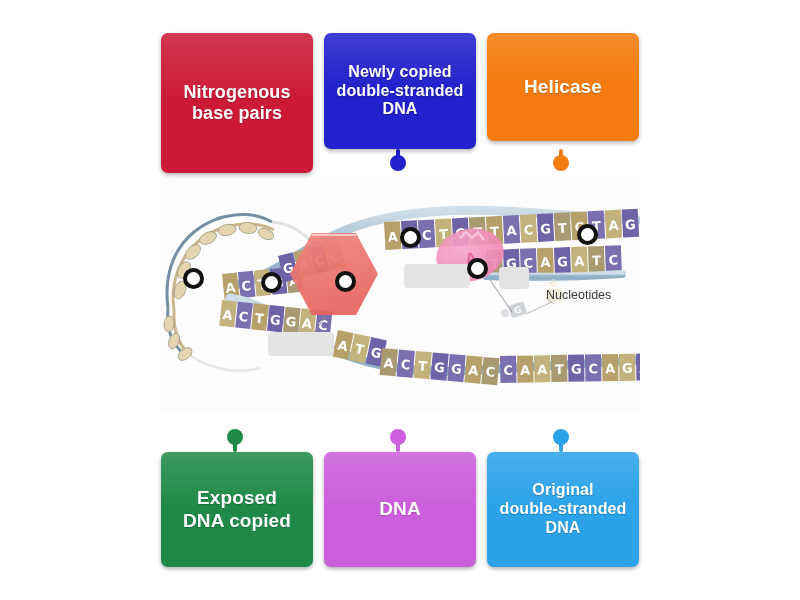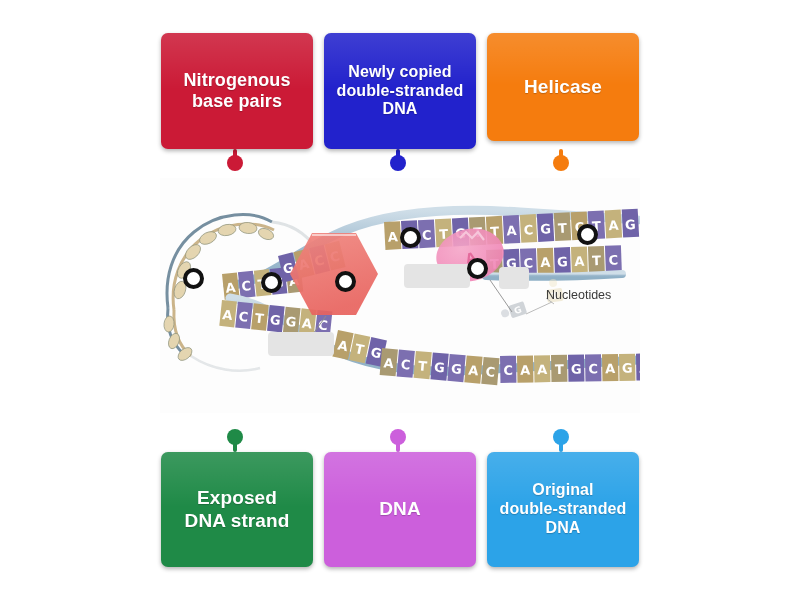--- a/index.html
+++ b/index.html
@@ -402,21 +402,21 @@
   </div>
   <div class="connector up" style="left:396px; top:437px; height:15px;">
     <div class="stem" style="background:#cc5fdc;"></div>
     <div class="dot" style="background:#cc5fdc;"></div>
   </div>
   <div class="connector up" style="left:559px; top:437px; height:15px;">
     <div class="stem" style="background:#2ca3e8;"></div>
     <div class="dot" style="background:#2ca3e8;"></div>
   </div>
 
-  <div class="label-card" style="left:161px; top:33px; width:152px; height:116px; background:#cb1a36;">
+  <div class="label-card" style="left:161px; top:33px; width:152px; height:140px; background:#cb1a36;">
     <span class="card-text">
       <span>Nitrogenous</span><br>
       <span>base pairs</span>
     </span>
   </div>
 
   <div class="label-card" style="left:324px; top:33px; width:152px; height:116px; background:#2222cc; font-size:16px;">
     <span class="card-text">
       <span>Newly copied</span><br>
       <span>double-stranded</span><br>
@@ -424,21 +424,21 @@
     </span>
   </div>
 
   <div class="label-card" style="left:487px; top:33px; width:152px; height:108px; background:#f57c0e; font-size:19px;">
     <span class="card-text">Helicase</span>
   </div>
 
   <div class="label-card" style="left:161px; top:452px; width:152px; height:115px; background:#1f8a47; font-size:19px;">
     <span class="card-text">
       <span>Exposed</span><br>
-      <span>DNA strand</span>
+      <span>DNA copied</span>
     </span>
   </div>
 
   <div class="label-card" style="left:324px; top:452px; width:152px; height:115px; background:#cc5fdc; font-size:19px;">
     <span class="card-text">
       <span>DNA</span><br>
     </span>
   </div>
 
   <div class="label-card" style="left:487px; top:452px; width:152px; height:115px; background:#2ca3e8; font-size:16px;">

